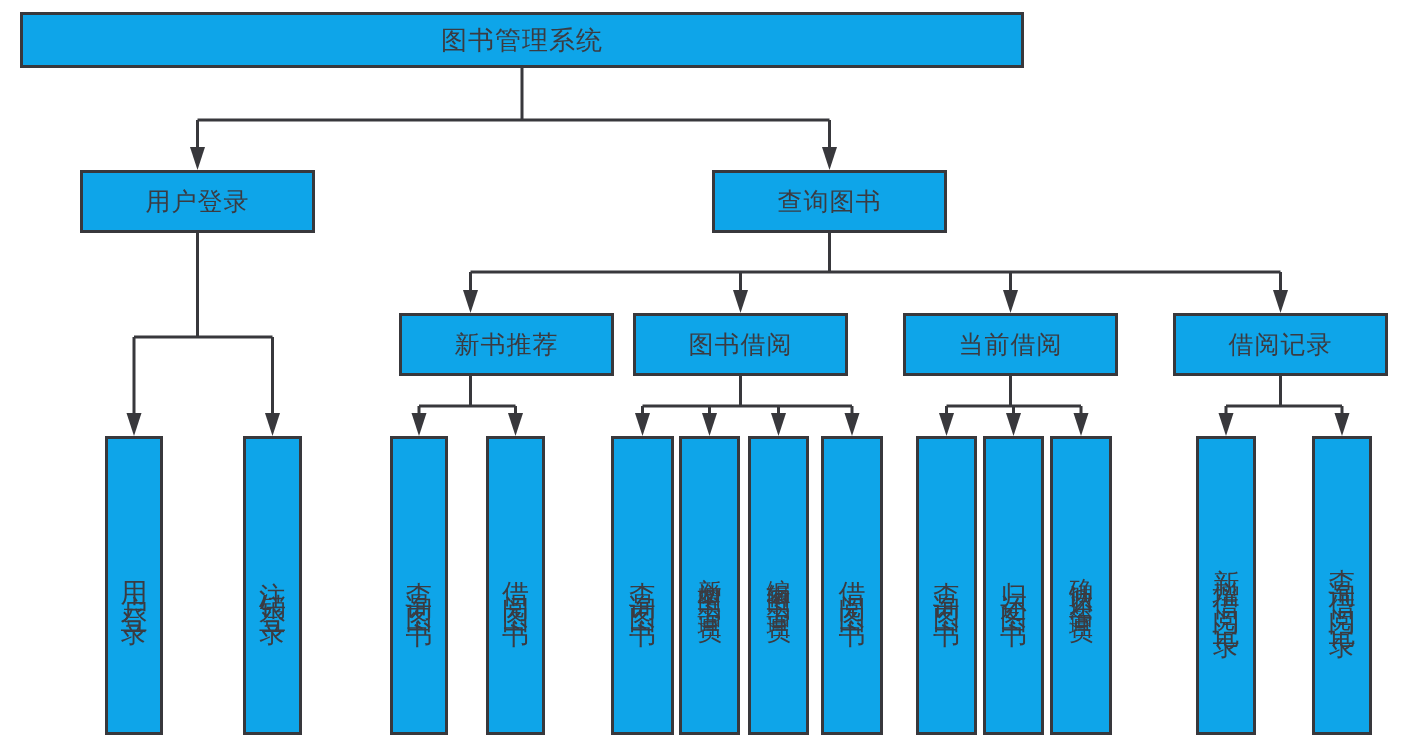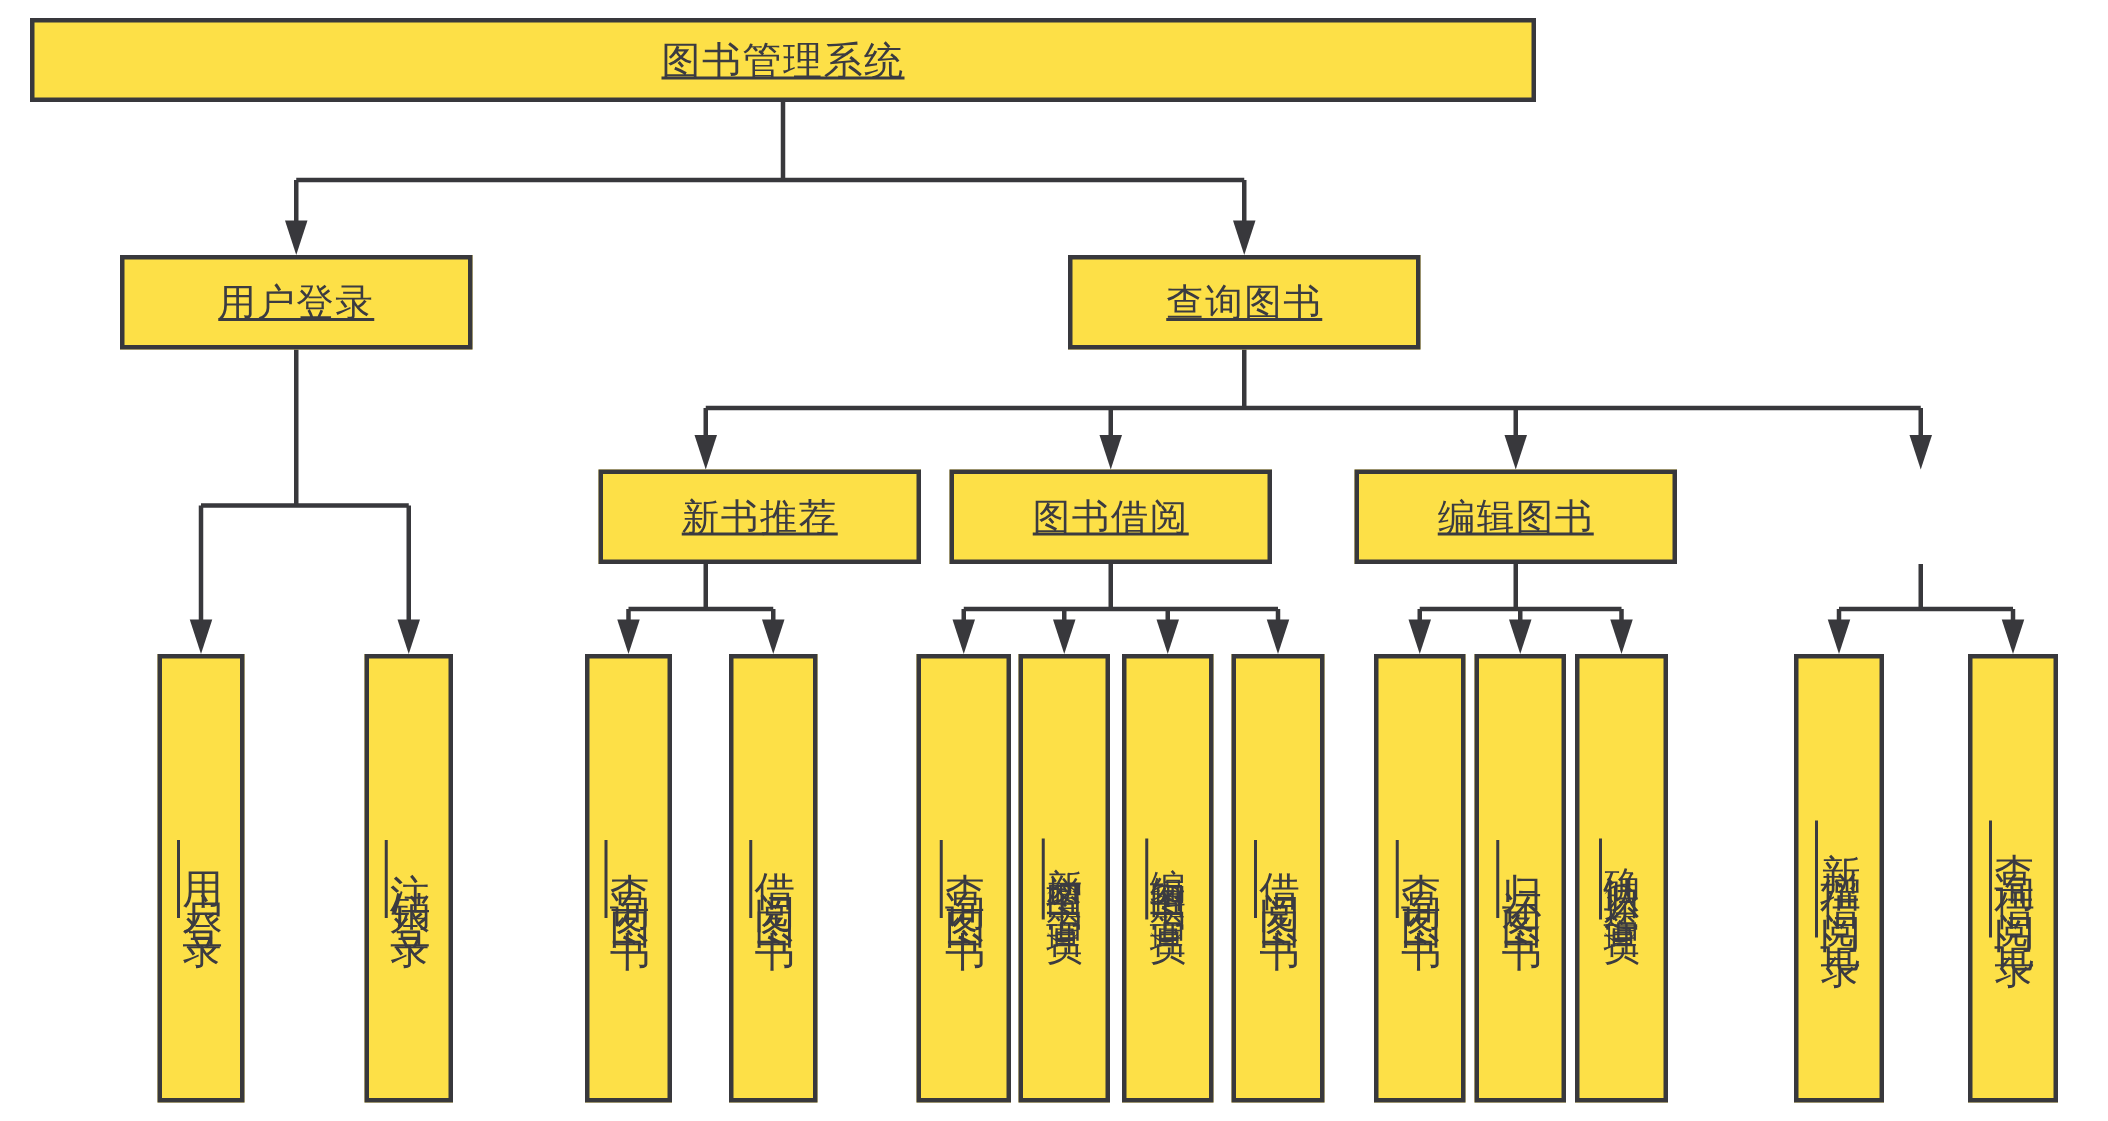--- a/index.html
+++ b/index.html
@@ -22,26 +22,25 @@
     stroke-width:3;
   }
   svg.connectors polygon{
     fill:var(--line,#38383c);
     stroke:none;
   }
   .node{
     position:absolute;
     box-sizing:border-box;
     border:3px solid var(--line,#38383c);
-    background:#fde047;
+    background:#0ea5e9;
     display:flex;
     align-items:center;
     justify-content:center;
     color:var(--text,#3b3b41);
-    text-decoration:underline;
   }
   .hnode{font-size:25px;letter-spacing:1px;}
   .root-node{font-size:26px;letter-spacing:1px;}
   .leaf{padding:4px 0;}
   .v-label{
     writing-mode:vertical-rl;
     text-orientation:mixed;
     font-size:27px;
     letter-spacing:13px;
     white-space:nowrap;
@@ -120,21 +119,24 @@
     <span>查询图书</span>
   </div>
 
   <div class="node hnode" style="left:363px;top:313px;width:215px;height:63px;margin-left:36px;">
     <span>新书推荐</span>
   </div>
   <div class="node hnode" style="left:633px;top:313px;width:215px;height:63px;">
     <span>图书借阅</span>
   </div>
   <div class="node hnode" style="left:903px;top:313px;width:215px;height:63px;">
-    <span>编辑图书</span>
+    <span>当前借阅</span>
+  </div>
+  <div class="node hnode" style="left:1173px;top:313px;width:215px;height:63px;">
+    <span>借阅记录</span>
   </div>
 
   <div class="node leaf" style="left:105px;top:436px;width:58px;height:299px;">
     <span class="v-label">用户登录</span>
   </div>
   <div class="node leaf" style="left:243px;top:436px;width:59px;height:299px;">
     <span class="v-label">注销登录</span>
   </div>
   <div class="node leaf" style="left:390px;top:436px;width:58px;height:299px;">
     <span class="v-label">查询图书</span>

